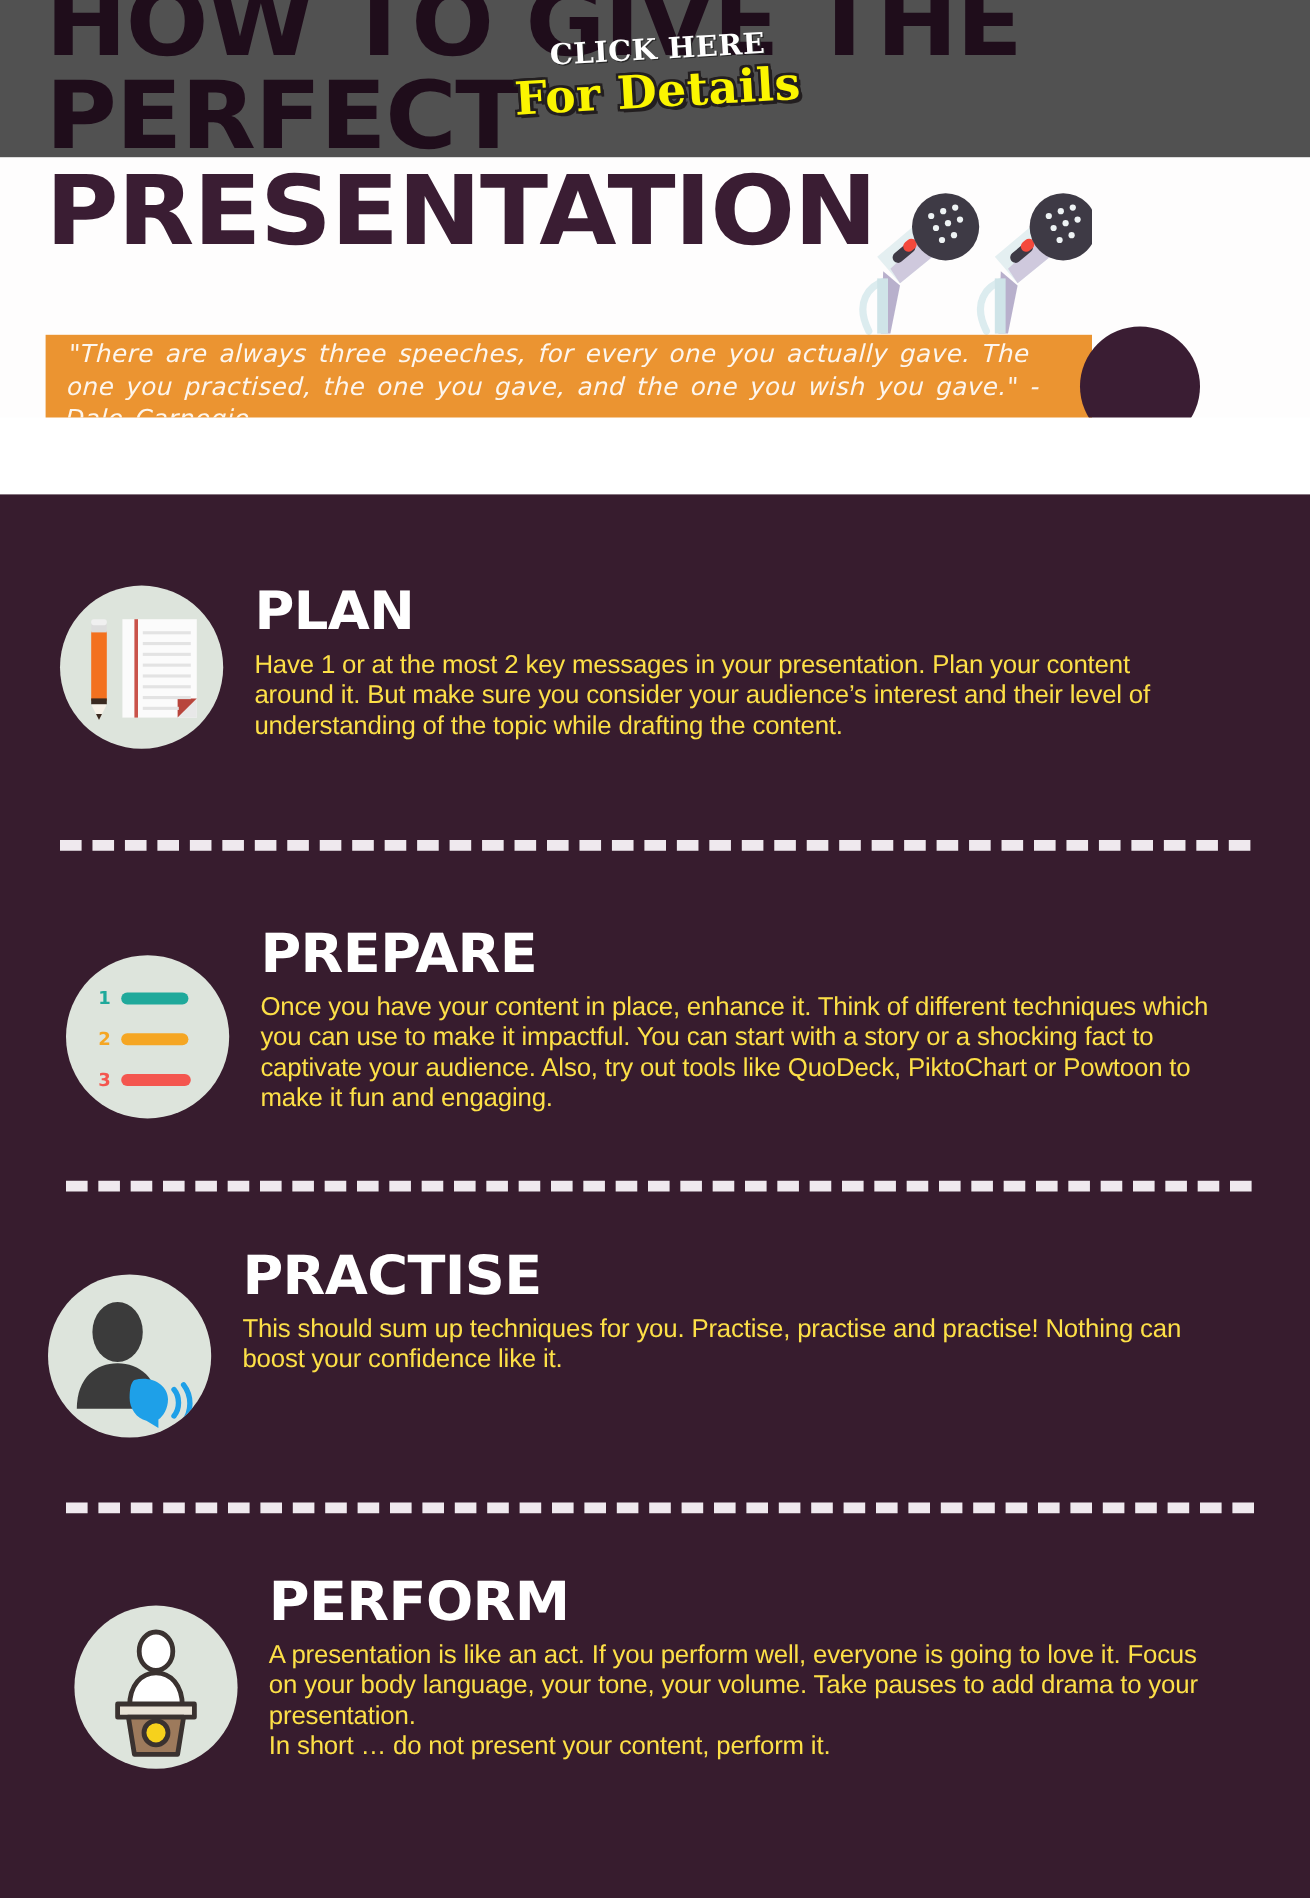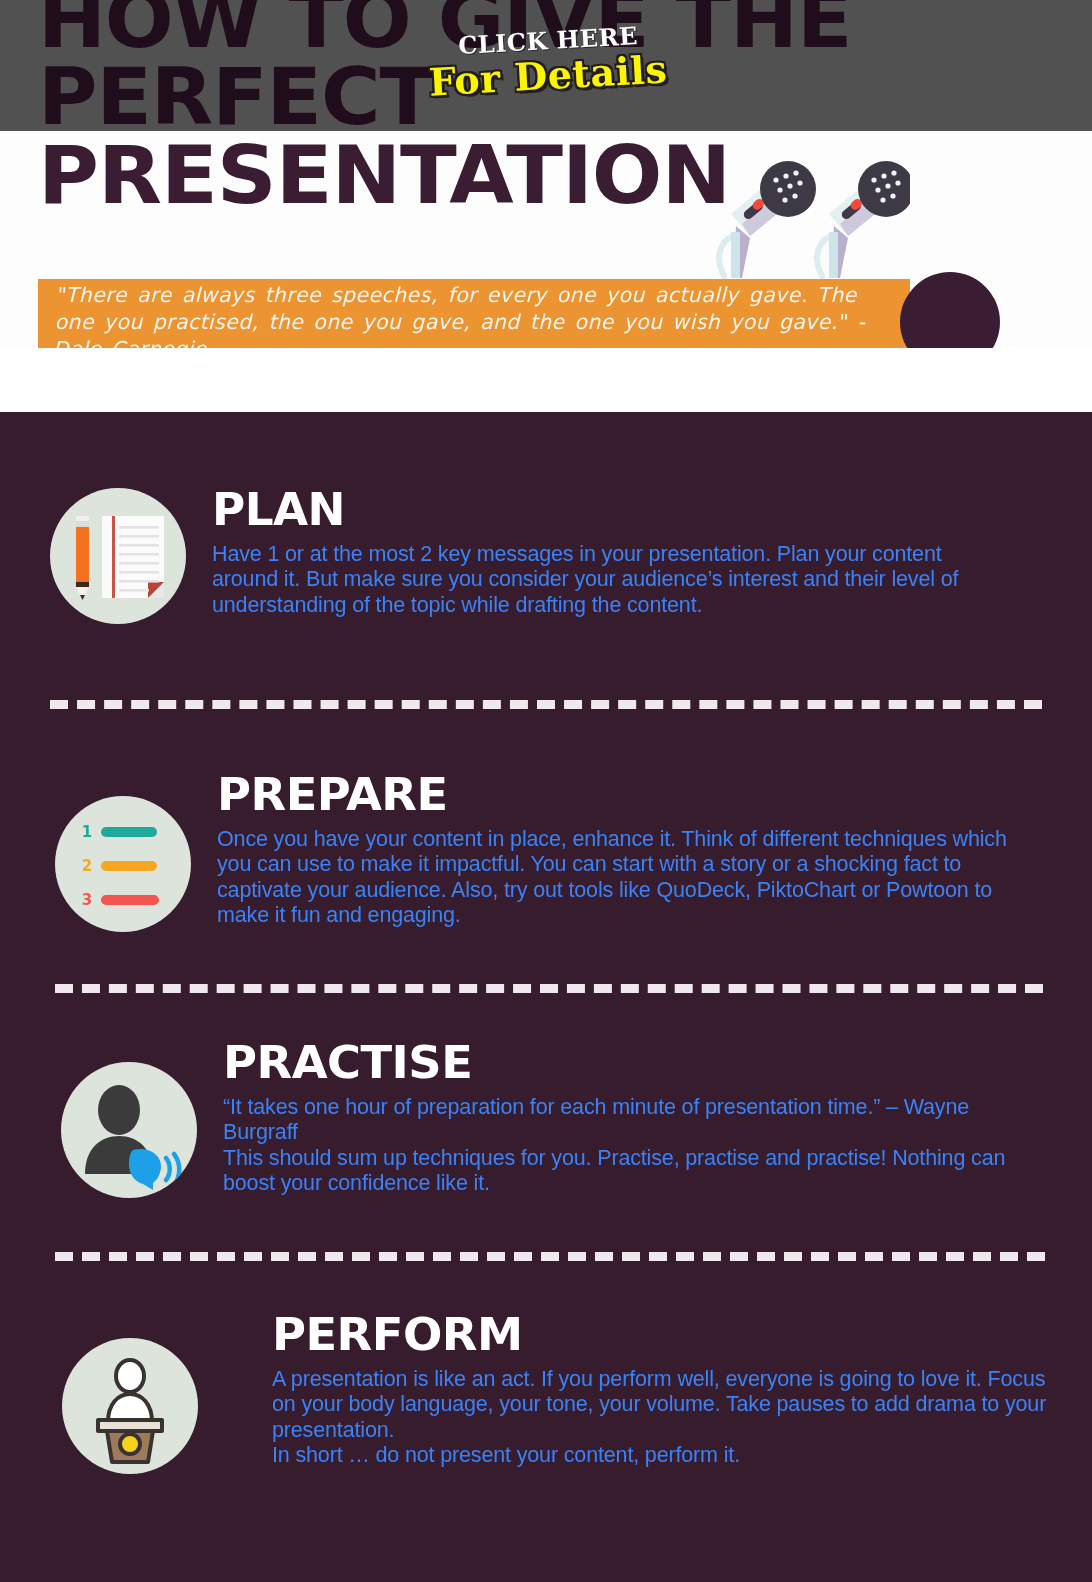--- a/index.html
+++ b/index.html
@@ -126,41 +126,41 @@
     font-size: 44px;
     line-height: 1.0;
     letter-spacing: -0.5px;
     text-transform: uppercase;
     transform: scaleX(1.03);
     transform-origin: left center;
     margin-bottom: 10px;
   }
   .sec-text {
     font-family: "Liberation Sans", sans-serif;
-    color: #3b82f6;
+    color: #fde047;
     font-size: 21.5px;
     line-height: 1.18;
     letter-spacing: -0.15px;
     max-width: 790px;
   }
   .sec-text p { margin: 0; }
 
   .divider {
     height: 0; border-top: 9px dashed #efe9ee;
     margin: 0 auto;
   }
 
   
   #sec-plan     { position: absolute; left: 50px; top: 76px;  width: 1000px; }
   #div-1        { position: absolute; left: 50px; top: 288px; width: 992px; }
   #sec-prepare  { position: absolute; left: 55px; top: 360px; width: 1000px; }
   #div-2        { position: absolute; left: 55px; top: 572px; width: 988px; }
-  #sec-practise { position: absolute; left: 61px; top: 628px; width: 1000px; }
+  #sec-practise { position: absolute; left: 40px; top: 628px; width: 1000px; }
   #div-3        { position: absolute; left: 55px; top: 840px; width: 990px; }
-  #sec-perform  { position: absolute; left: 62px; top: 900px; width: 1000px; gap: 48px; }
+  #sec-perform  { position: absolute; left: 62px; top: 900px; width: 1000px; }
 
   #sec-prepare .sec-title  { font-size: 45px; }
   #sec-practise .sec-title { font-size: 45px; }
   #sec-perform .sec-title  { font-size: 45px; }
   #sec-prepare .icon-circle  { margin-top: 24px; }
   #sec-practise .icon-circle { margin-top: 22px; }
   #sec-perform .icon-circle  { margin-top: 26px; }
 
   
   .num-list { position:absolute; left:24px; top:26px; width:96px; height:86px; }
@@ -337,21 +337,20 @@
             <g stroke="#1ea0e8" stroke-width="4.5" fill="none" stroke-linecap="round">
               <path d="M105 96 C110 102 110 112 105 118"></path>
               <path d="M113 92 C120 101 120 114 113 123"></path>
             </g>
           </svg>
         </div>
       </div>
       <div class="sec-body">
         <div class="sec-title">PRACTISE</div>
         <div class="sec-text">
-          <p>“It takes one hour of preparation for each minute of presentation time.” – Wayne Burgraff</p>
           <p>This should sum up techniques for you. Practise, practise and practise! Nothing can boost your confidence like it.</p>
         </div>
       </div>
     </div>
 
     <div class="divider" id="div-3"></div>
 
     <div class="section" id="sec-perform">
       <div class="icon-wrap">
         <div class="icon-circle">

